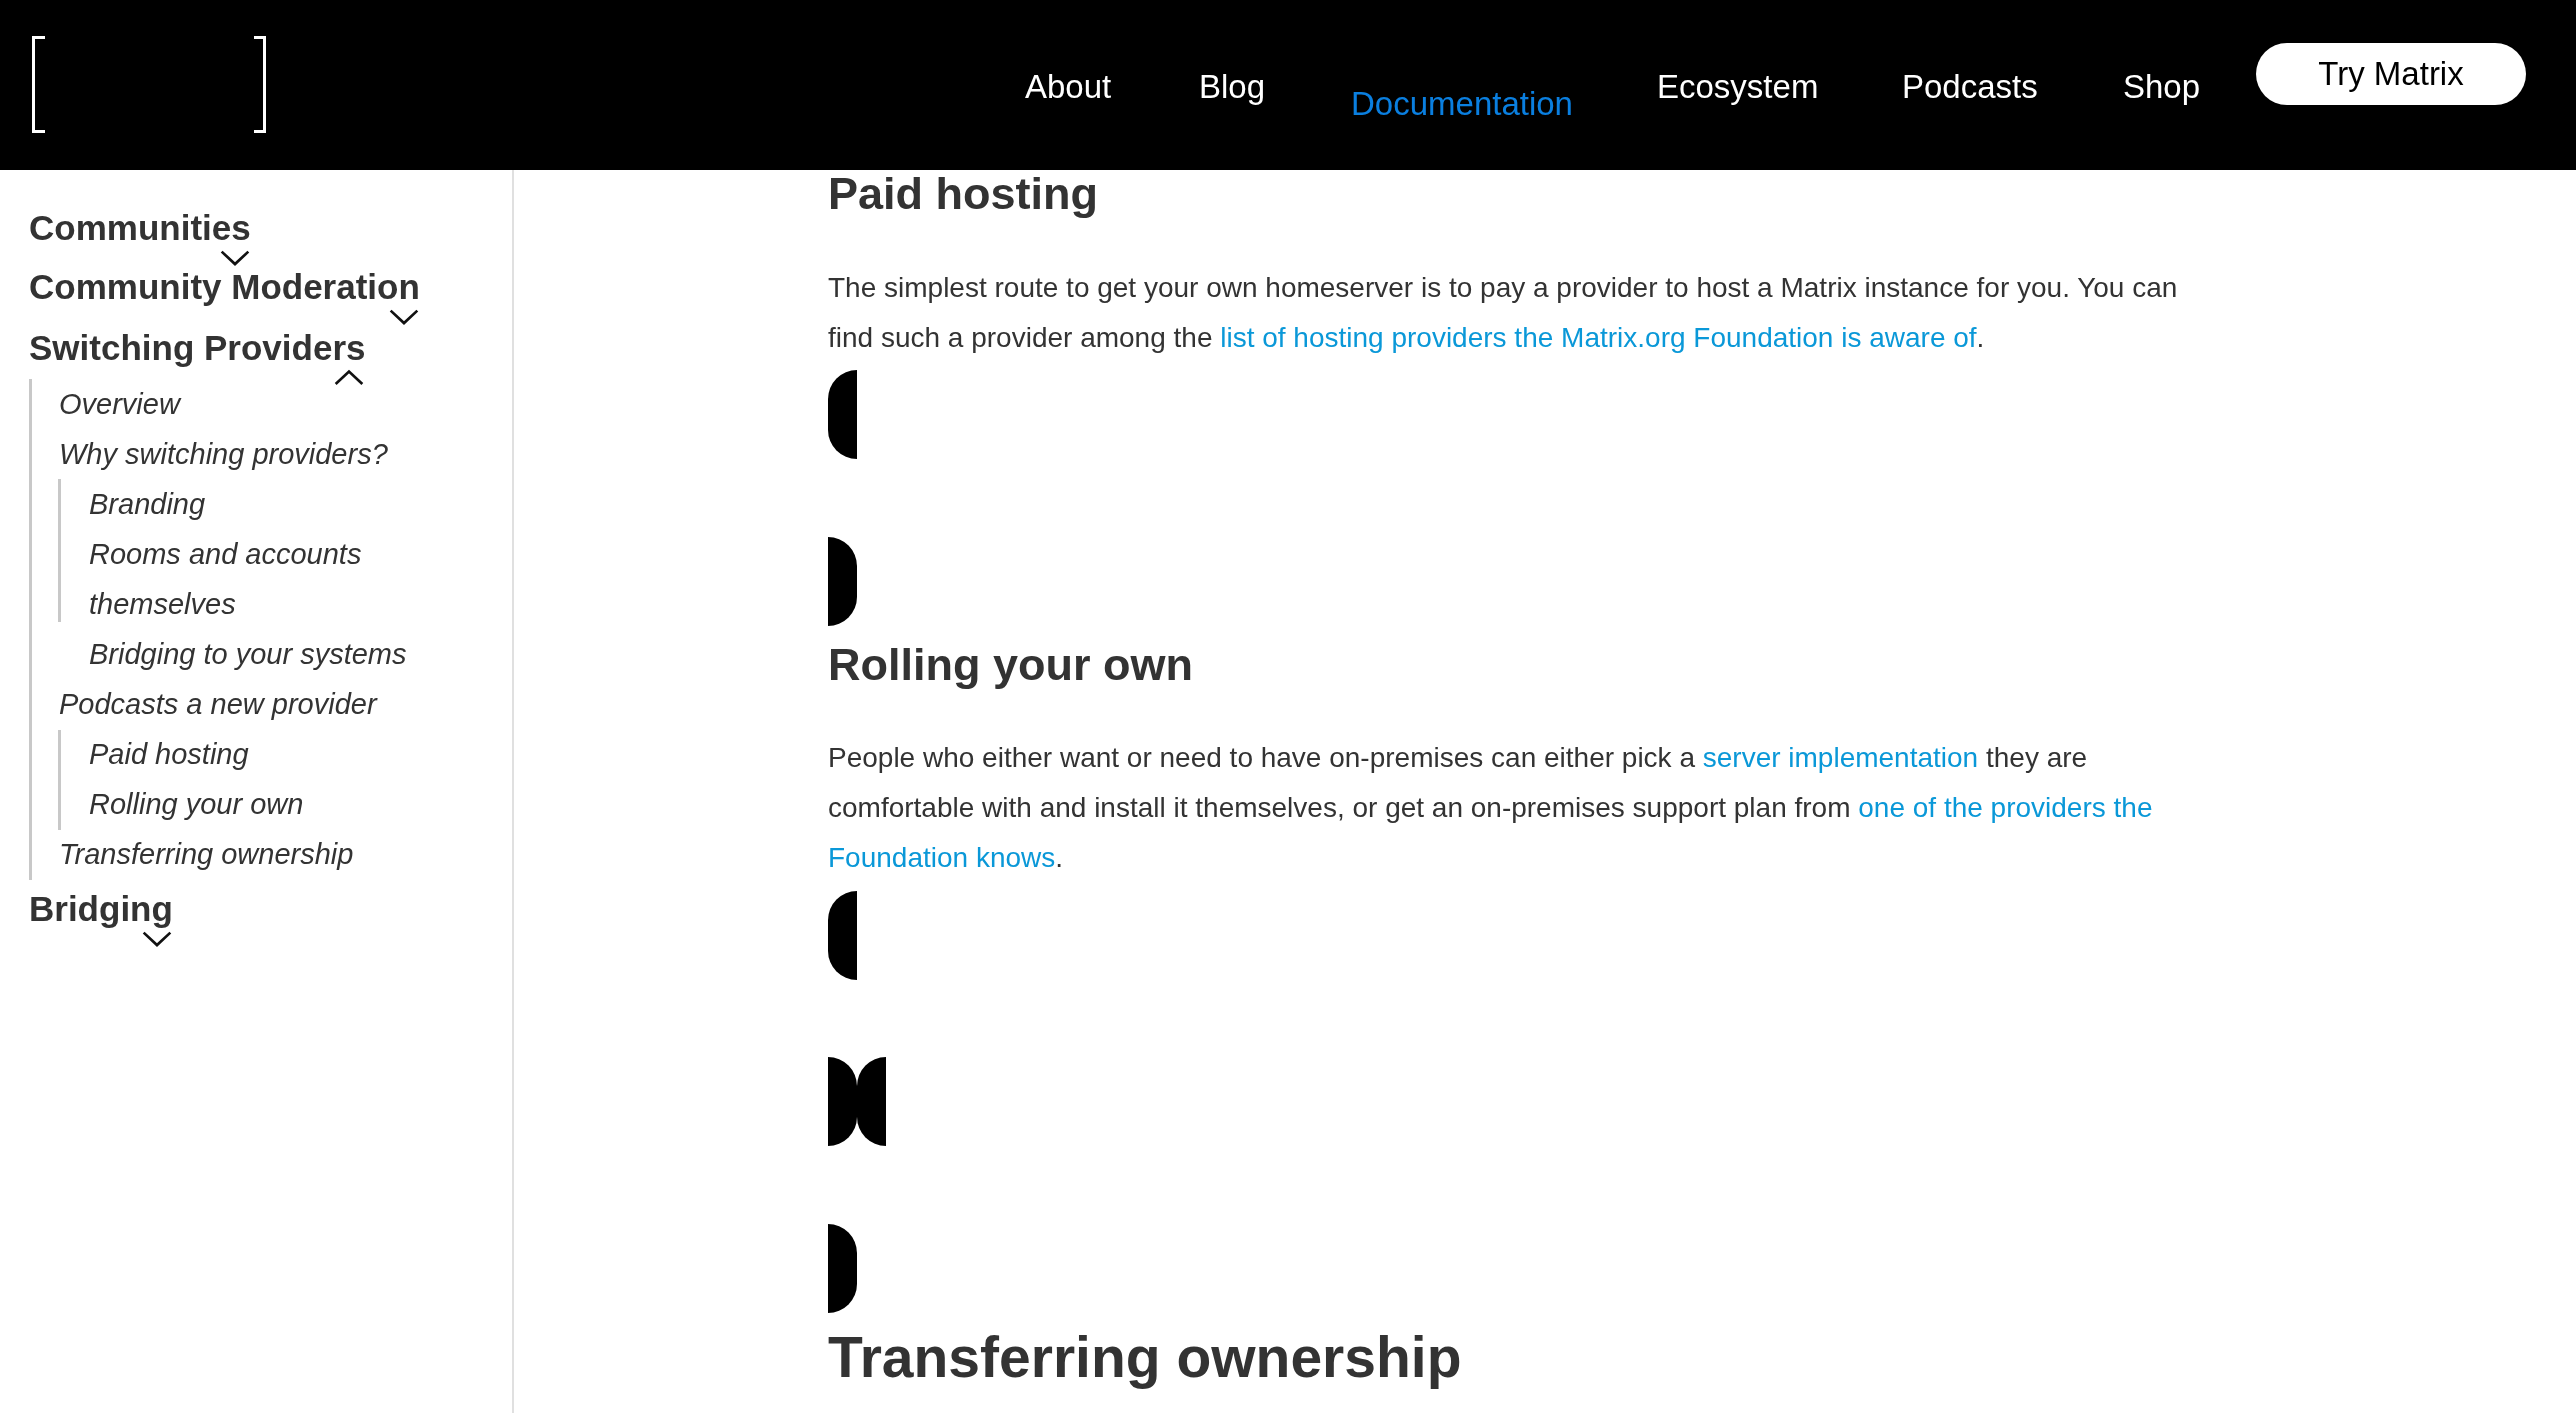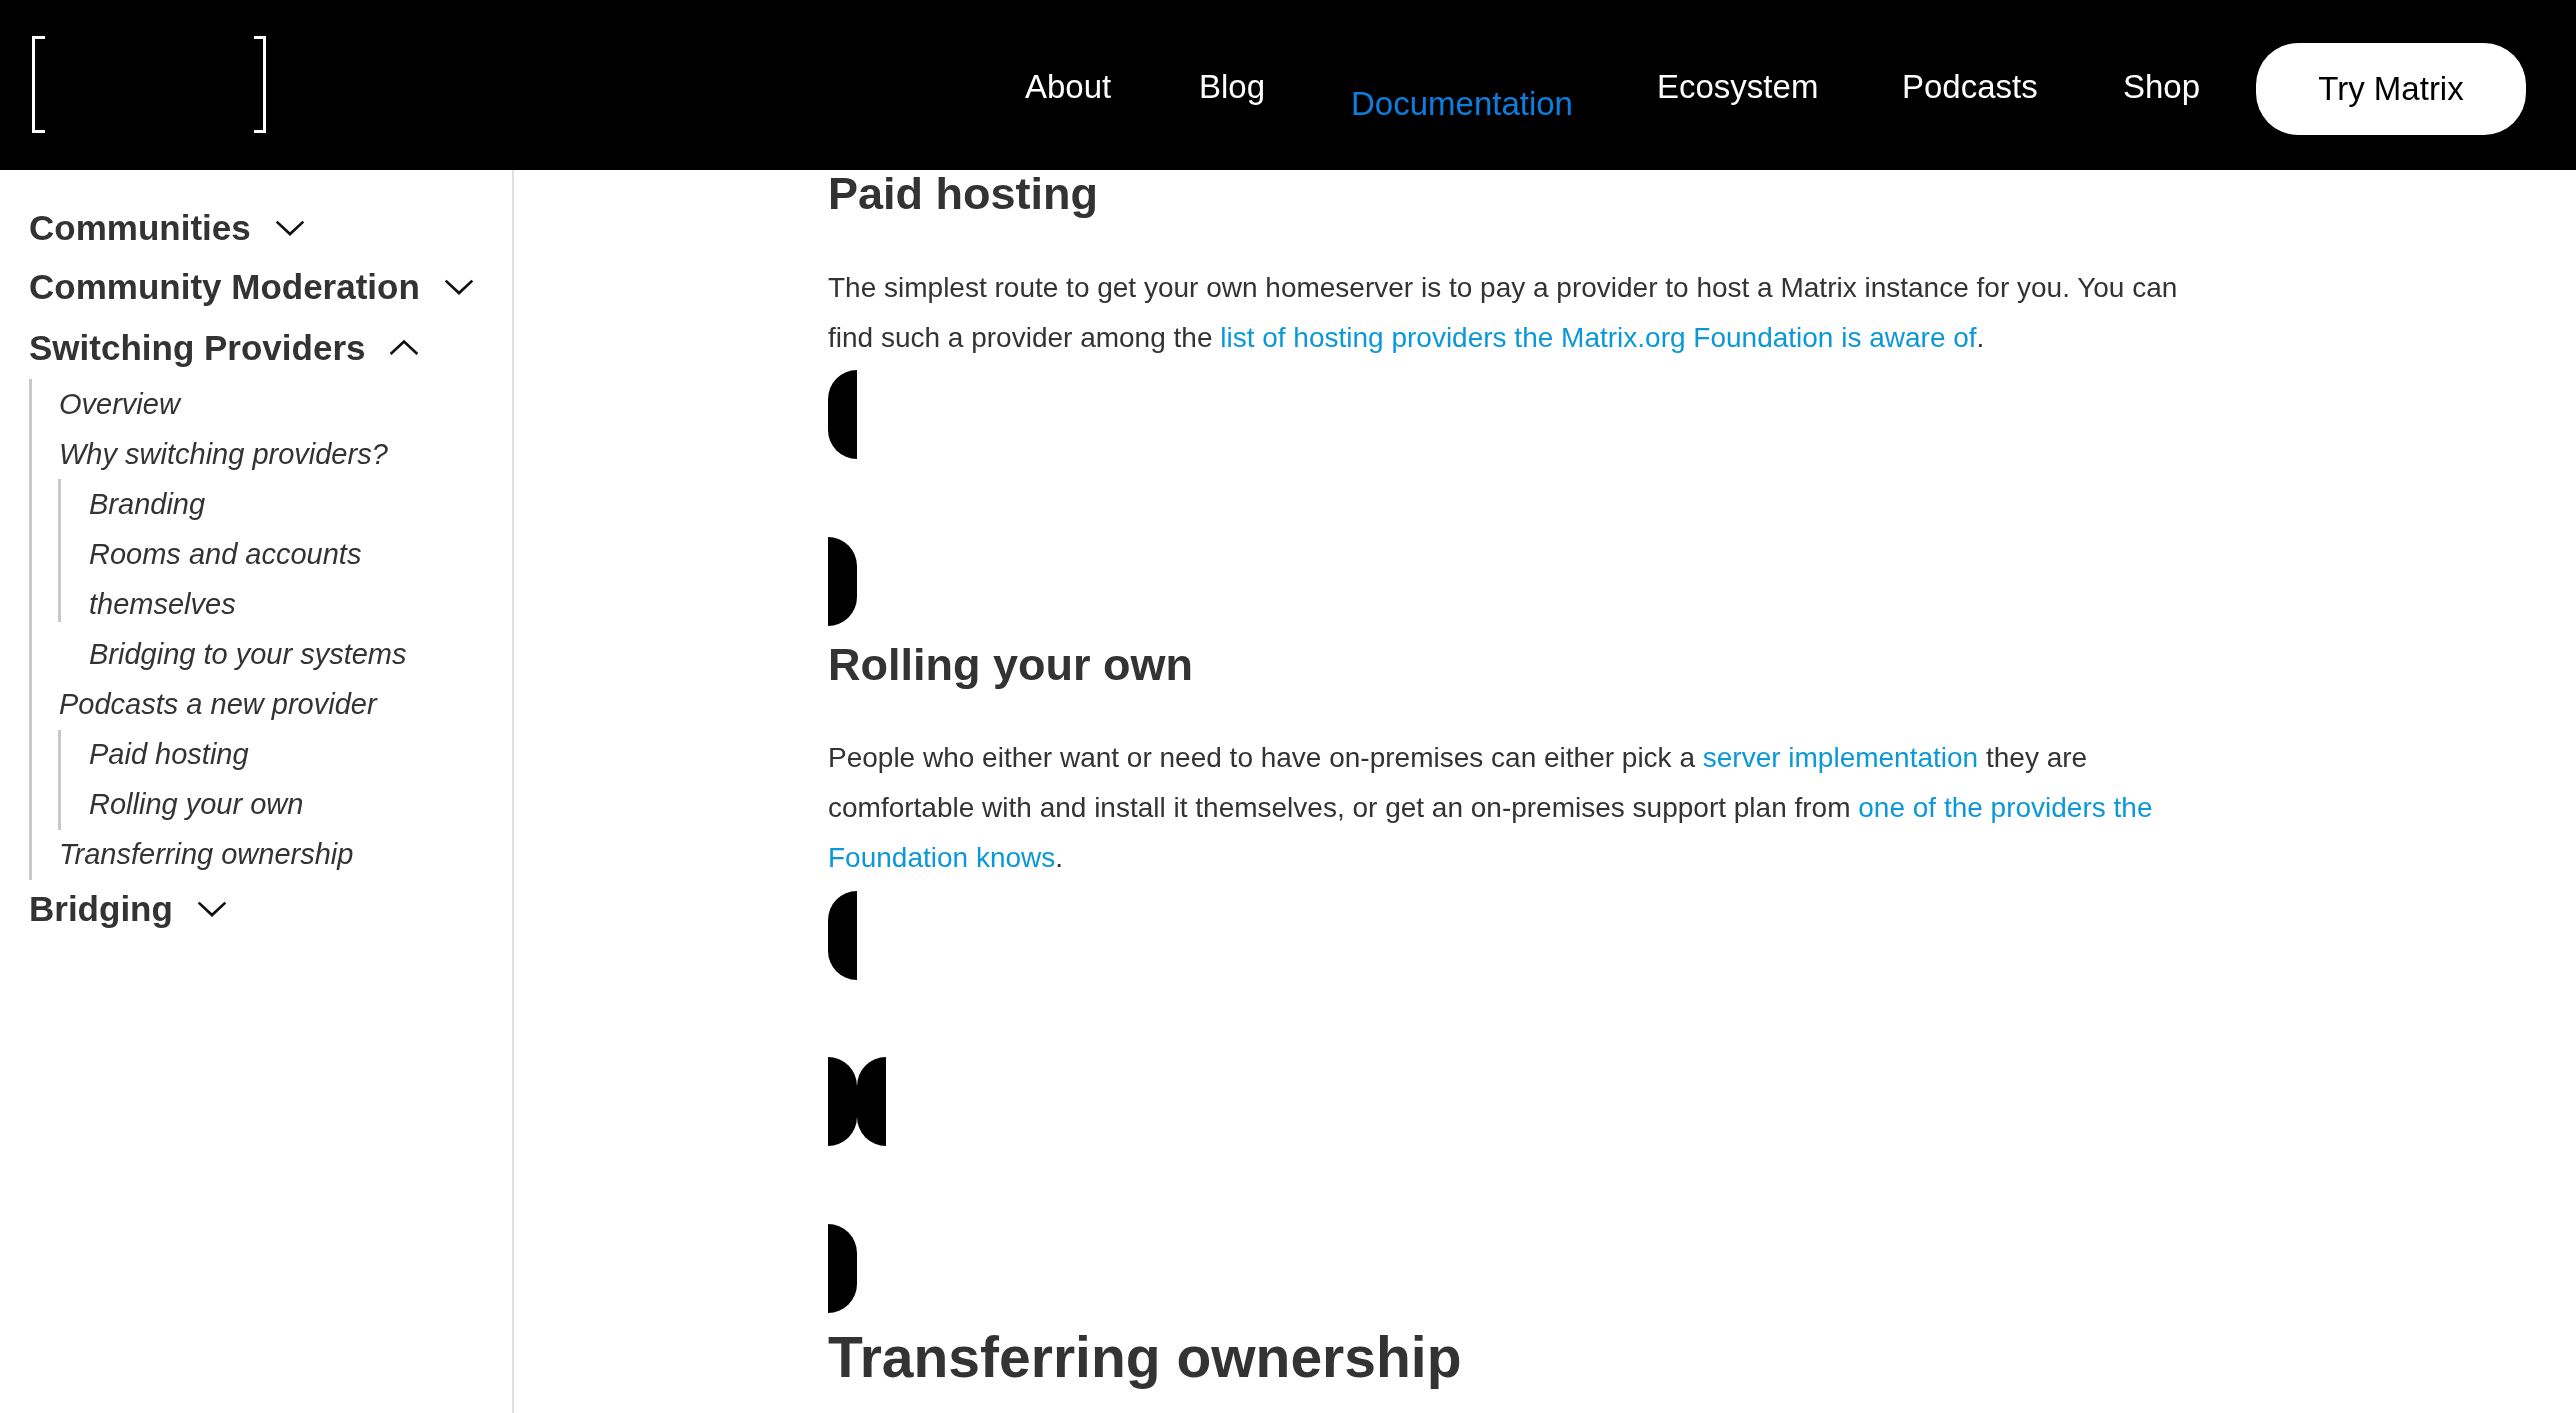--- a/index.html
+++ b/index.html
@@ -8,24 +8,24 @@
 
   .header { position: absolute; left: 0; top: 0; width: 2576px; height: 170px; background: #000; }
   .logo { position: absolute; left: 32px; top: 36px; width: 234px; height: 98px; }
   .logo .br { position: absolute; top: 0; width: 12.5px; height: 97px; border: 3.6px solid #fff; }
   .logo .br.l { left: 0; border-right: none; }
   .logo .br.r { right: 0; border-left: none; }
   .logo .word { position: absolute; left: 18px; top: 3.6px; font-size: 75px; font-weight: bold; color: #fff; letter-spacing: -1.8px; line-height: 89px; }
 
   .nav-link { position: absolute; top: 63px; font-size: 33px; color: #fff; text-decoration: none; line-height: 47px; white-space: nowrap; }
   .nav-link.active { color: #0a7fe0; margin-top: 17px; }
-  .try-btn { position: absolute; left: 2256px; top: 43px; width: 270px; height: 92px; border-radius: 42px; background: #fff; color: #000; font-size: 33px; display: flex; align-items: center; justify-content: center; border: none; font-family: "Liberation Sans", sans-serif; }
+  .try-btn { position: absolute; left: 2256px; top: 43px; width: 270px; height: 62px; border-radius: 42px; background: #fff; color: #000; font-size: 33px; display: flex; align-items: center; justify-content: center; border: none; font-family: "Liberation Sans", sans-serif; }
 
   .sidebar { position: absolute; left: 0; top: 170px; width: 514px; height: 1243px; border-right: 2.7px solid #e0e0e0; }
-  .sec { position: absolute; left: 29px; font-size: 35px; font-weight: bold; color: #333; display: flex; align-items: center; white-space: nowrap; }
+  .sec { position: absolute; left: 29px; font-size: 35px; font-weight: bold; color: #333; display: flex; align-items: flex-end; white-space: nowrap; flex-direction: column; }
   .chev { margin-left: 23px; width: 32px; height: 19.7px; }
   .sub { position: absolute; font-size: 29px; color: #333; white-space: nowrap; line-height: 39px; font-style: italic; }
   .vline { position: absolute; width: 2.7px; background: #c8c8c8; }
   h2.h { position: absolute; left: 828px; font-size: 45px; font-weight: bold; color: #333; white-space: nowrap; }
   h2.big { font-size: 57px; }
   .para { position: absolute; left: 828px; width: 1395px; font-size: 28px; line-height: 50px; color: #333; }
   .para a { color: #0a98d8; text-decoration: none; }
   .blob { position: absolute; background: #000; }
 </style>
 </head>

